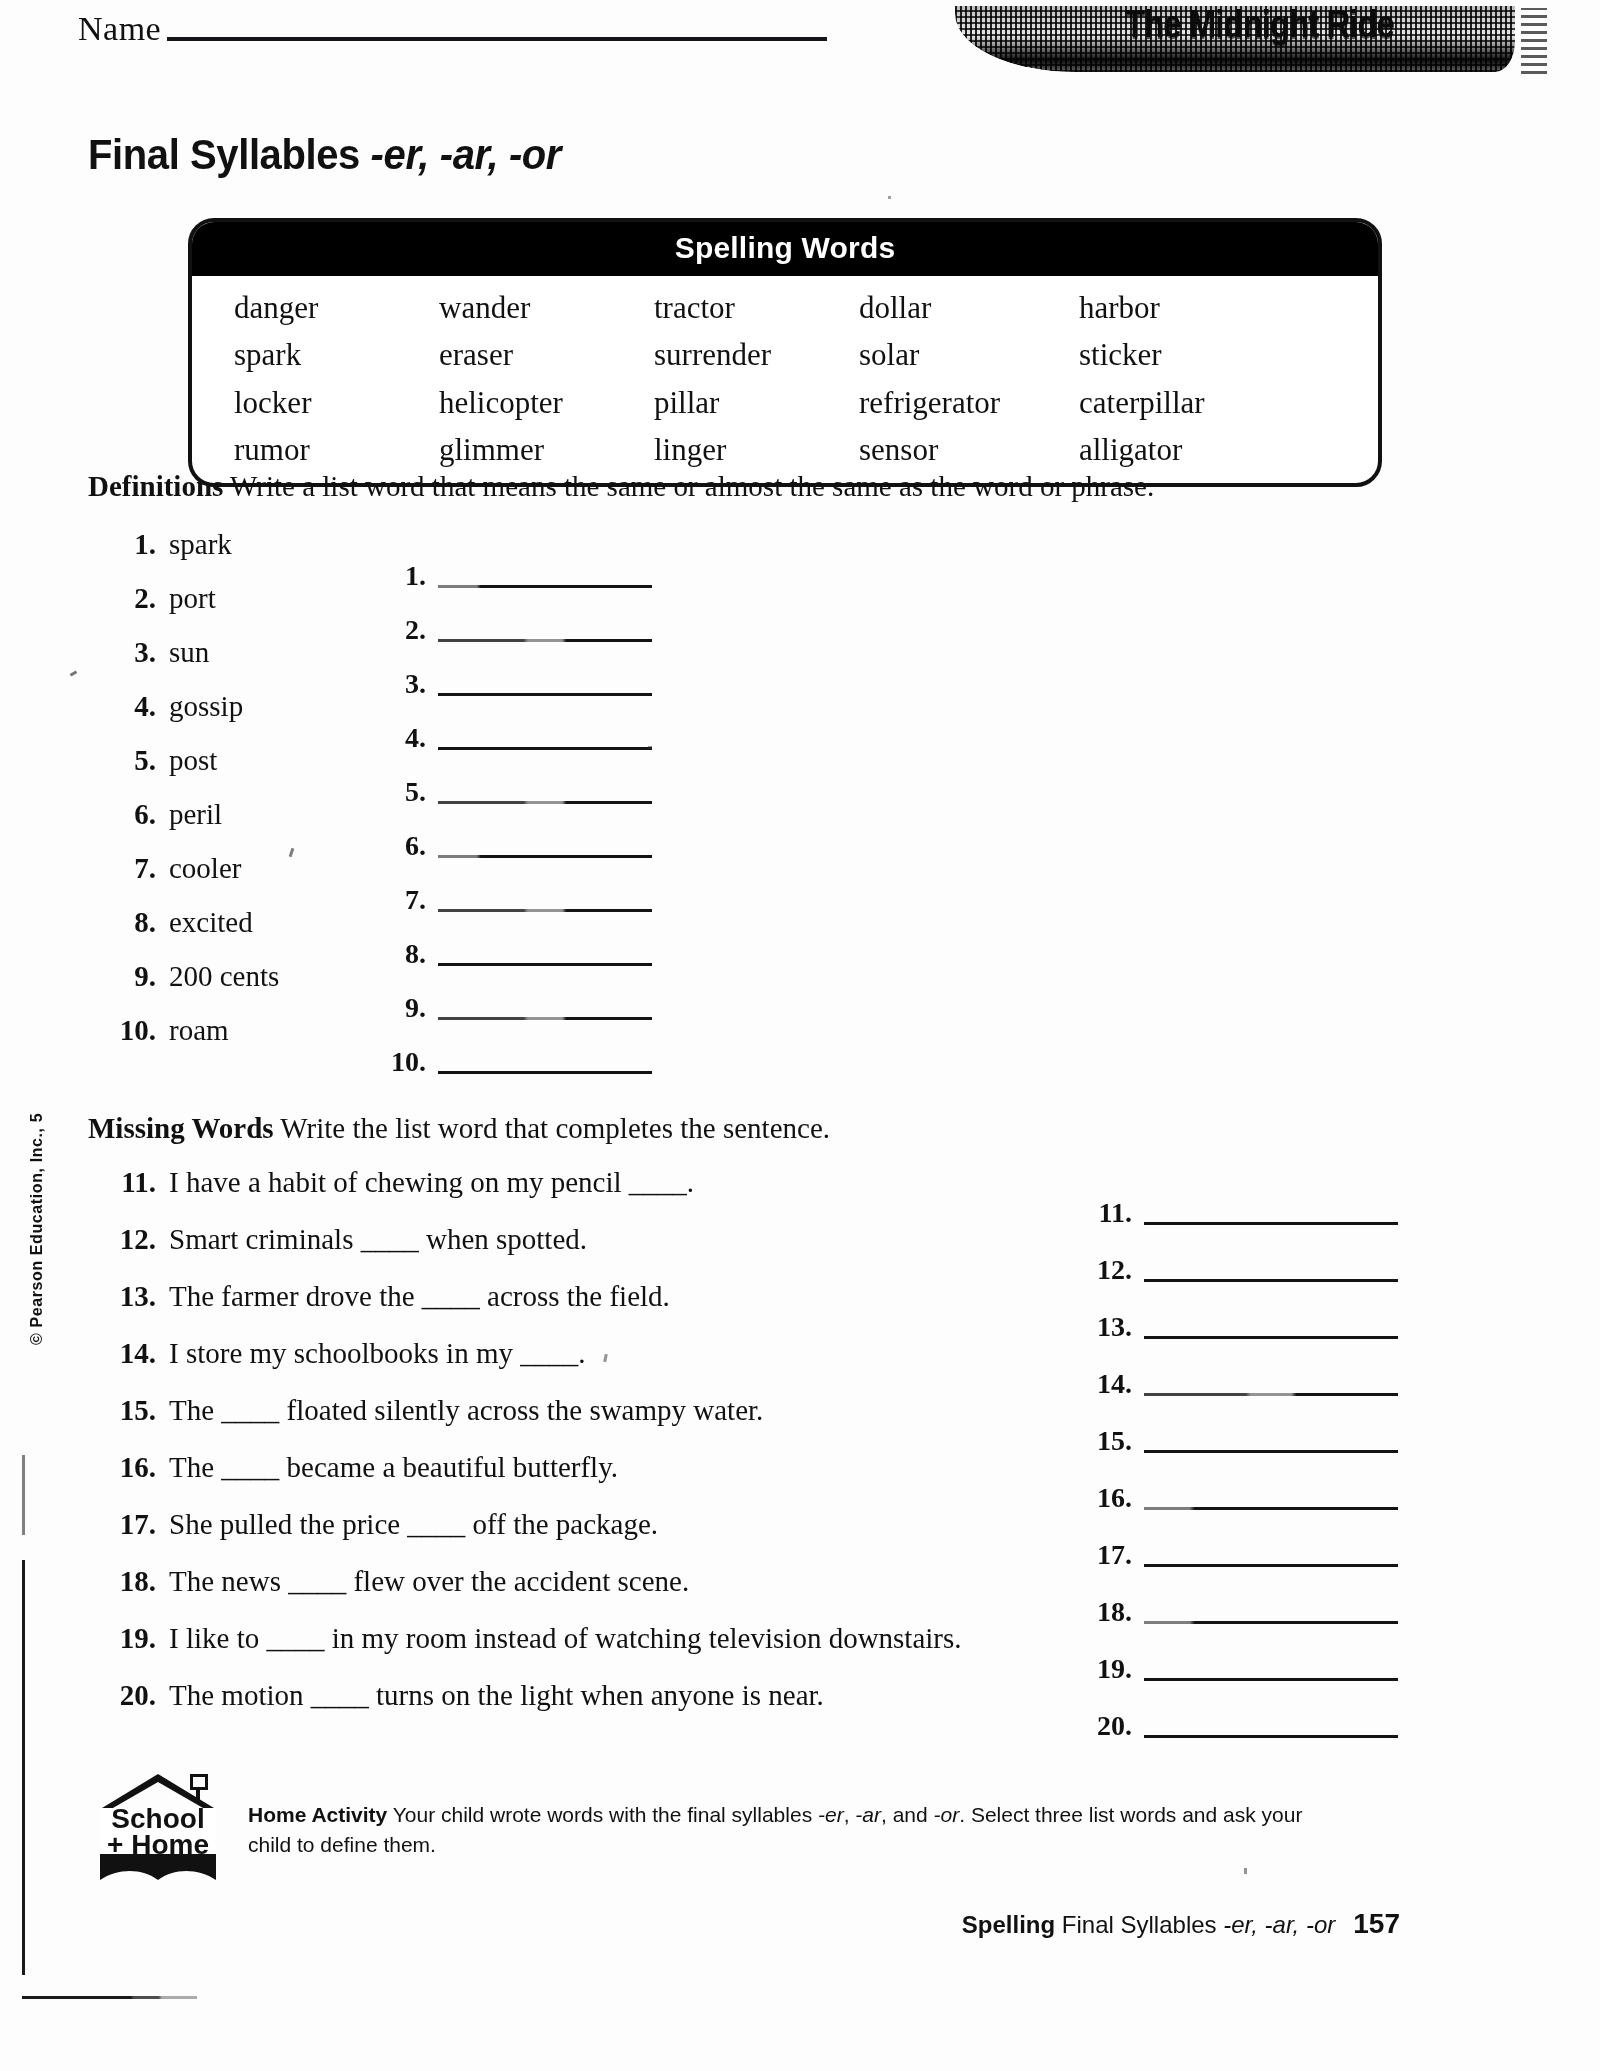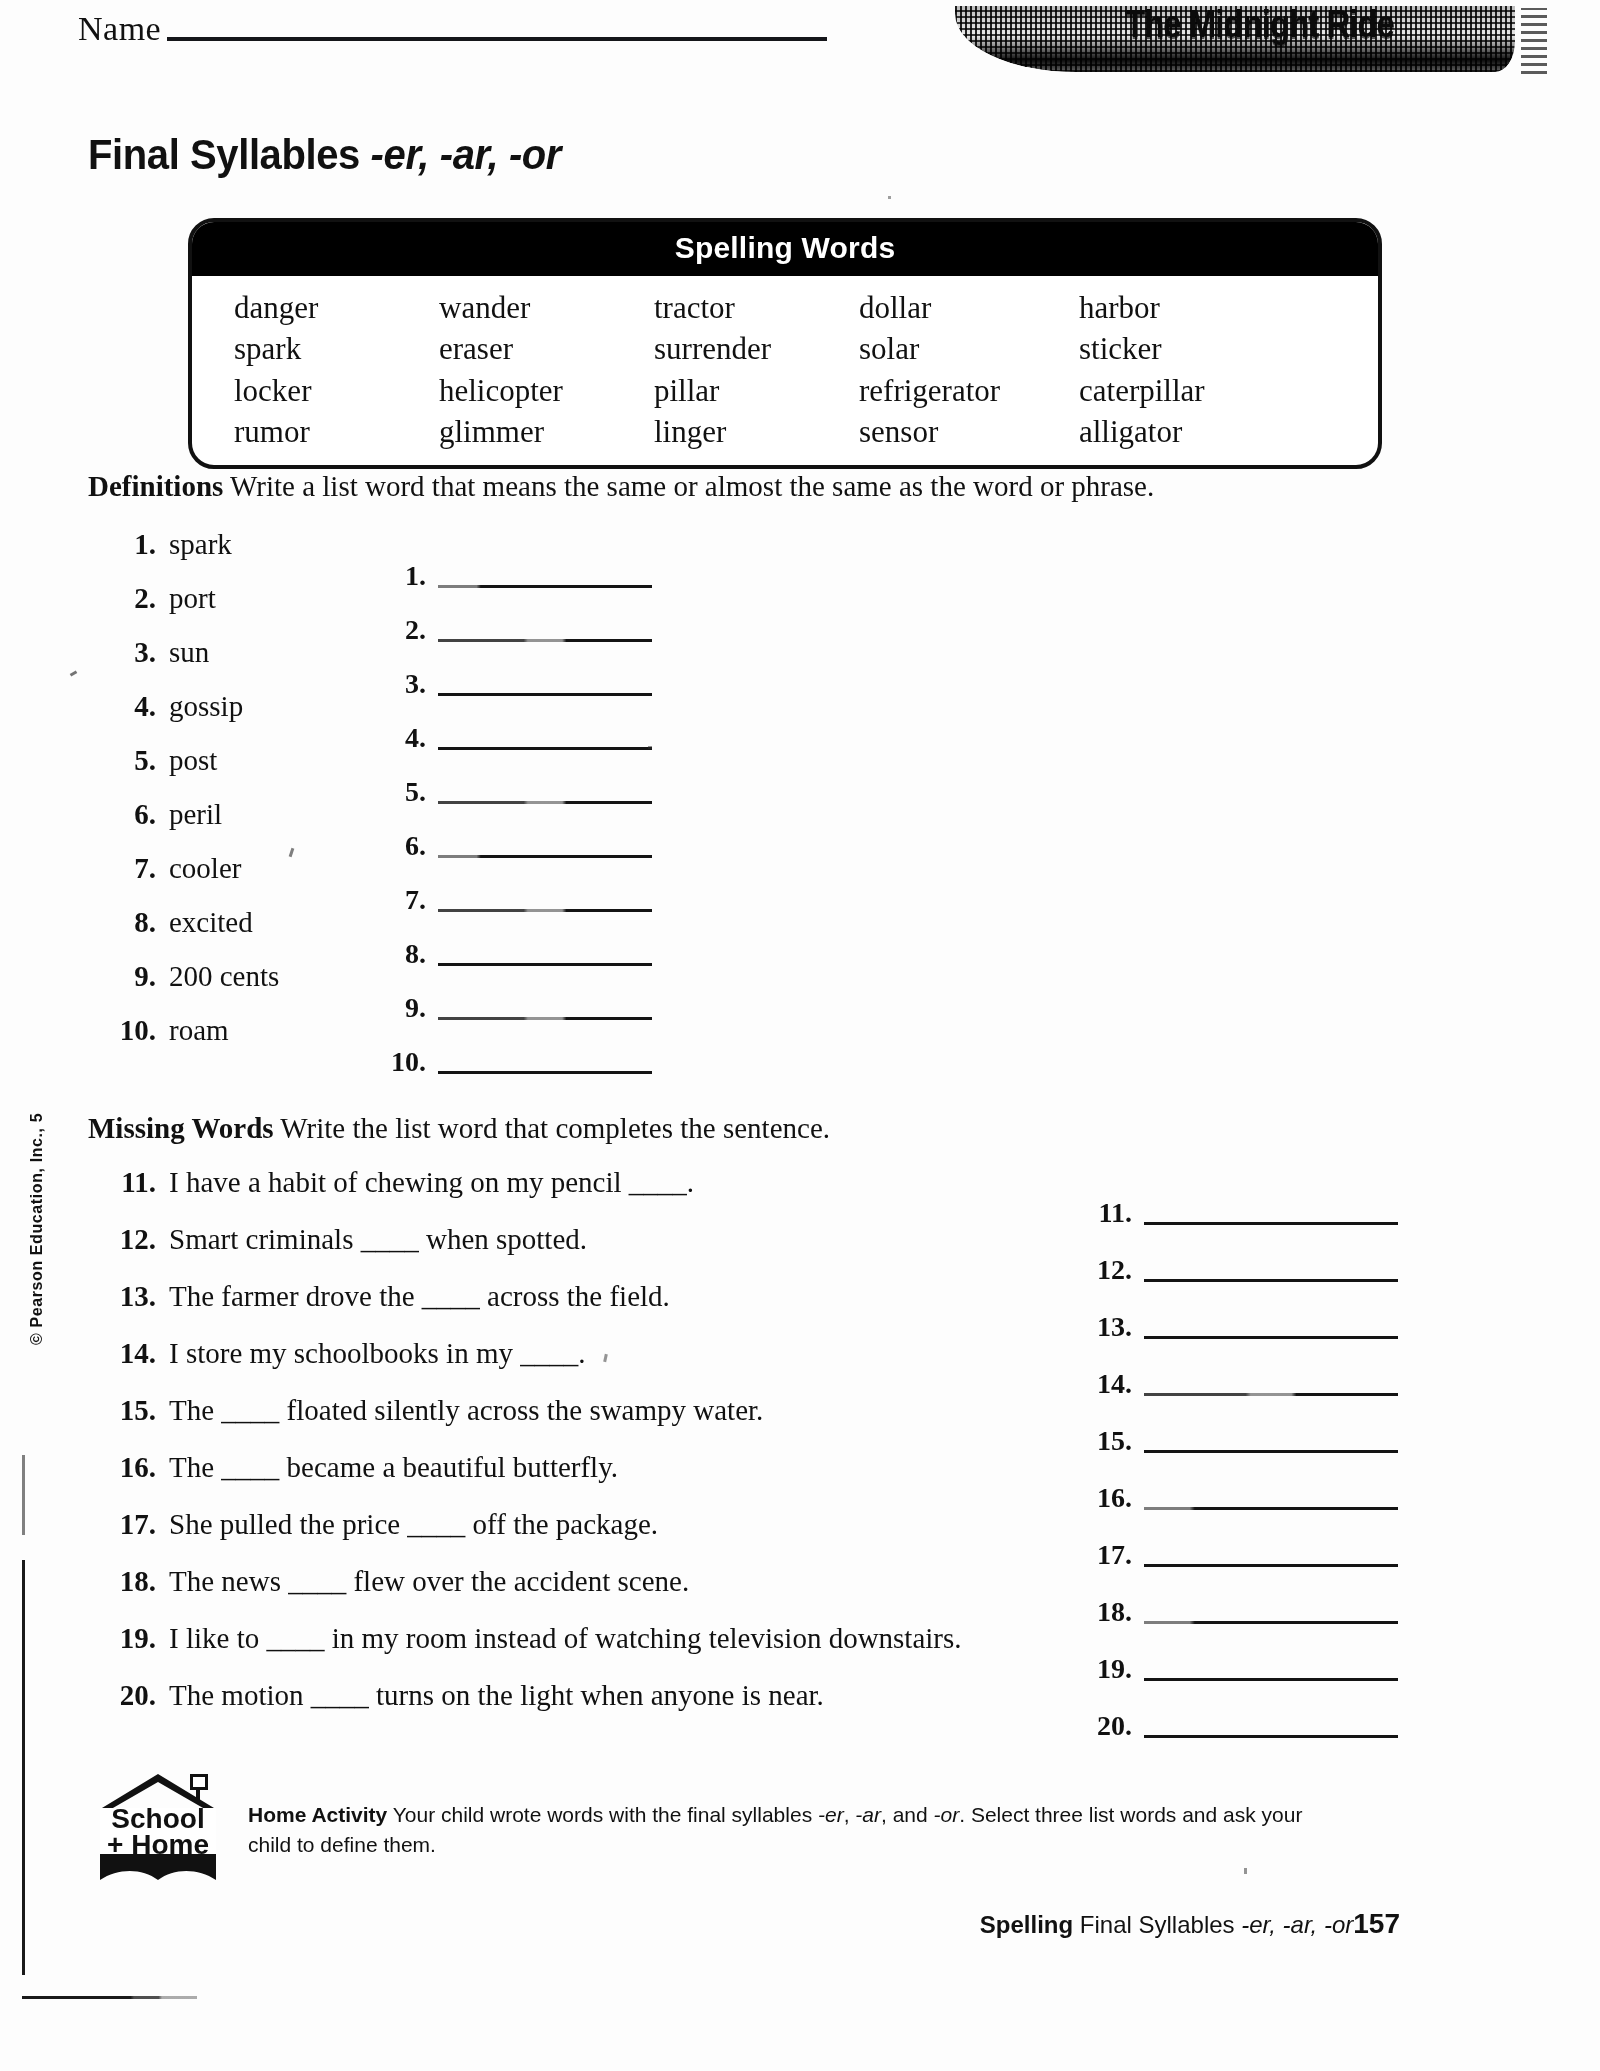--- a/index.html
+++ b/index.html
@@ -126,21 +126,21 @@
     font-family: "Liberation Sans", sans-serif;
     font-weight: bold;
     font-size: 30px;
     padding: 9px 0 11px;
     letter-spacing: .2px;
   }
   .words-grid {
     display: grid;
     grid-template-columns: 205px 215px 205px 220px 240px;
     padding: 12px 0 14px 42px;
-    row-gap: 2px;
+    row-gap: 8px;
   }
   .word-cell {
     font-family: "Liberation Serif", serif;
     font-size: 31px;
     line-height: 1.27;
     white-space: nowrap;
   }
 
   
   .section-head {
@@ -265,20 +265,21 @@
     width: 1400px;
     text-align: right;
     font-family: "Liberation Sans", sans-serif;
     font-size: 24px;
   }
   .footer b { font-weight: bold; }
   .footer i { font-style: italic; }
   .footer .pageno {
     font-weight: bold;
     font-size: 28px;
+    margin-left: 18px;
   }
 
   
   .copyright {
     position: absolute;
     left: 28px; top: 1345px;
     transform: rotate(-90deg);
     transform-origin: left top;
     font-family: "Liberation Sans", sans-serif;
     font-size: 16px;

